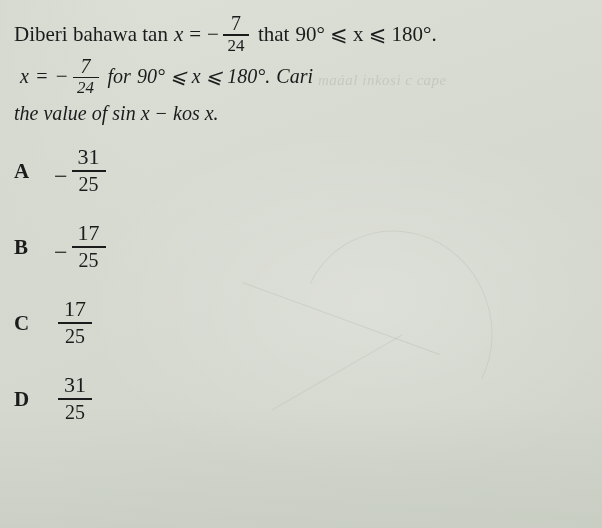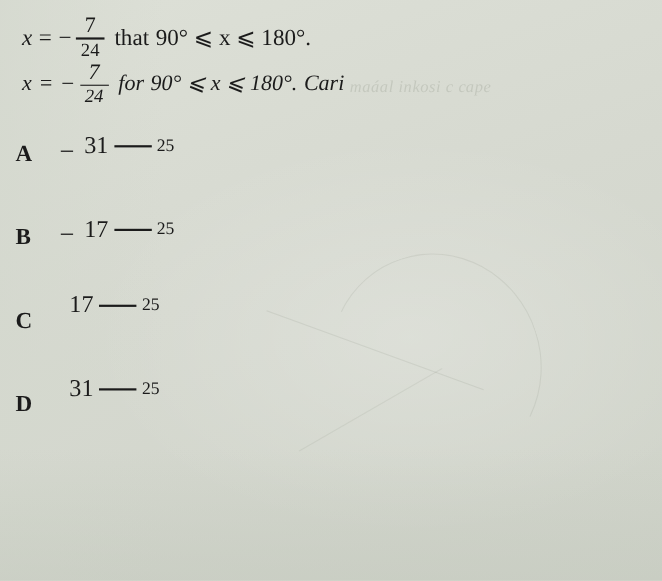--- a/index.html
+++ b/index.html
@@ -151,53 +151,54 @@
     align-items: center;
     font-size: 21px;
   }
   .option-value .minus-big {
     font-size: 24px;
     padding-top: 12px;
     margin-right: 4px;
   }
   .frac-big {
     display: inline-flex;
-    flex-direction: row;
+    flex-direction: column;
     align-items: center;
     line-height: 1.05;
   }
   .frac-big .num {
     font-size: 22px;
     padding: 0 5px 2px 5px;
   }
   .frac-big .bar {
     width: 100%;
     min-width: 34px;
     height: 1.7px;
     background: #1b1b1b;
   }
   .frac-big .den {
-    font-size: 16px;
+    font-size: 20px;
     padding: 2px 5px 0 5px;
   }
 </style>
 </head>
 <body>
 
 <div class="page">
   <div class="shade-left"></div>
   <div class="shade-bottom"></div>
   <div class="ghost ghost-text">maáal  inkosi с саре</div>
   <div class="ghost ghost-arc"></div>
   <div class="ghost ghost-line"></div>
   <div class="ghost ghost-line2"></div>
 
   <div class="content">
 
     <div class="line malay">
+      <span>Diberi bahawa tan</span>
       <span class="sp"></span>
       <span class="math-italic">x</span>
       <span class="sp"></span>
       <span>=</span>
       <span class="sp"></span>
       <span class="minus-big">−</span>
       <span class="frac">
         <span class="num">7</span>
         <span class="bar"></span>
         <span class="den">24</span>
@@ -222,20 +223,23 @@
         <span class="den">24</span>
       </span>
       <span class="sp"></span>
       <span>for</span>
       <span class="sp"></span>
       <span>90° ⩽ x ⩽ 180°.</span>
       <span class="sp"></span>
       <span>Cari</span>
     </div>
 
+    <div class="line english">
+      <span>the value of sin x − kos x.</span>
+    </div>
 
     <div class="options">
 
       <div class="option">
         <div class="option-letter">A</div>
         <div class="option-value">
           <span class="minus-big">−</span>
           <span class="frac-big">
             <span class="num">31</span>
             <span class="bar"></span>

